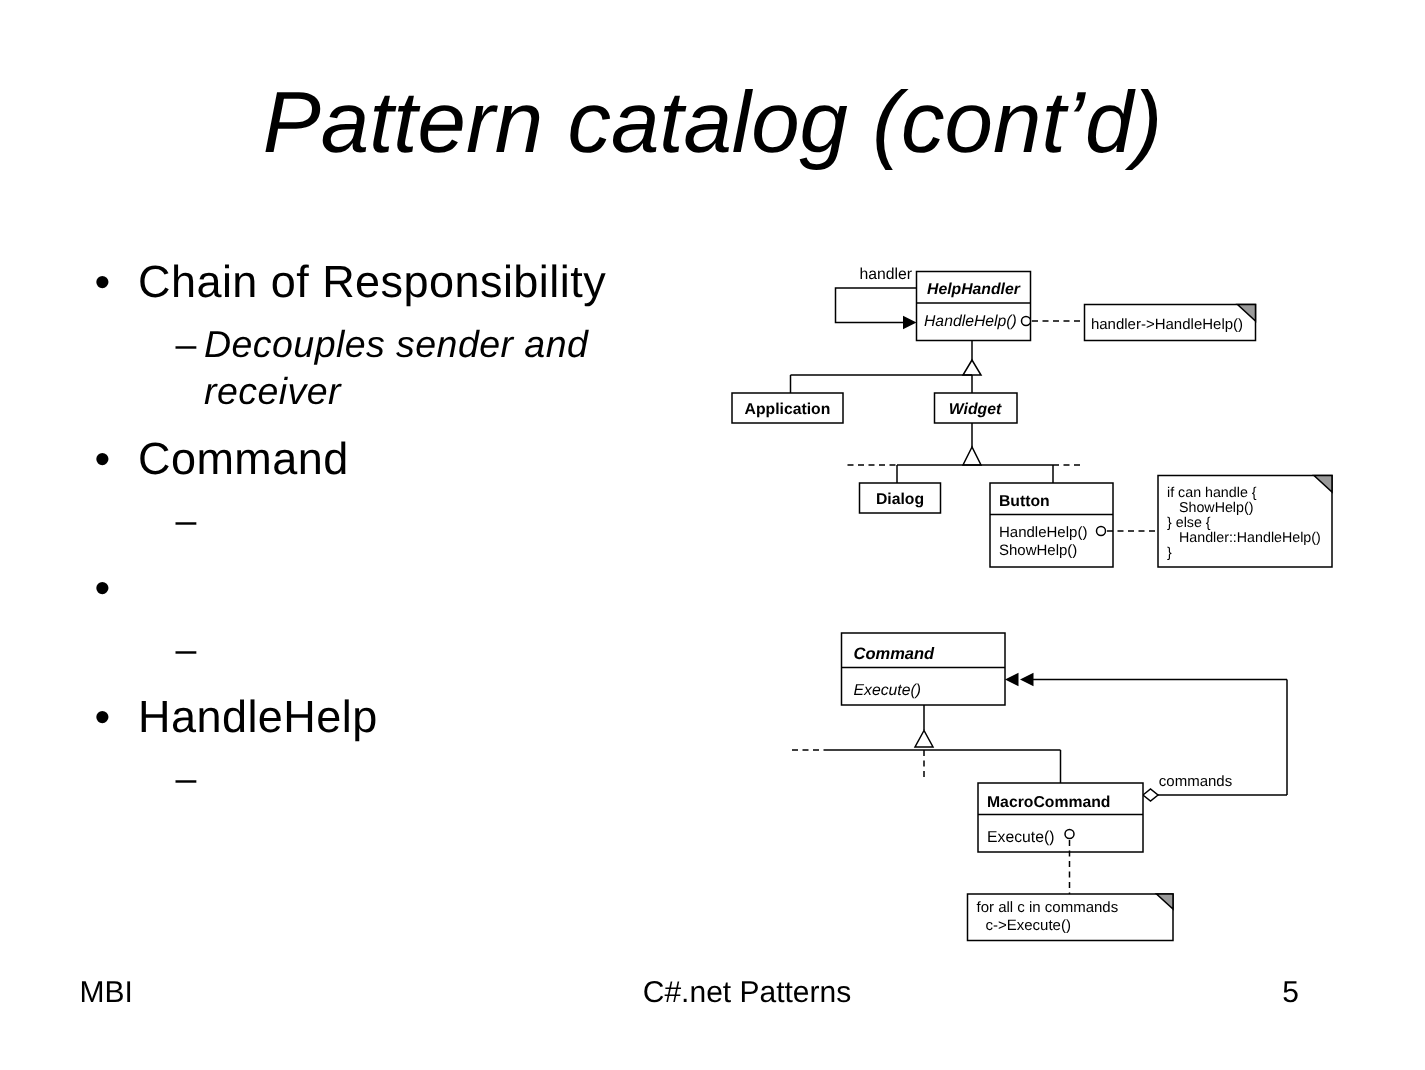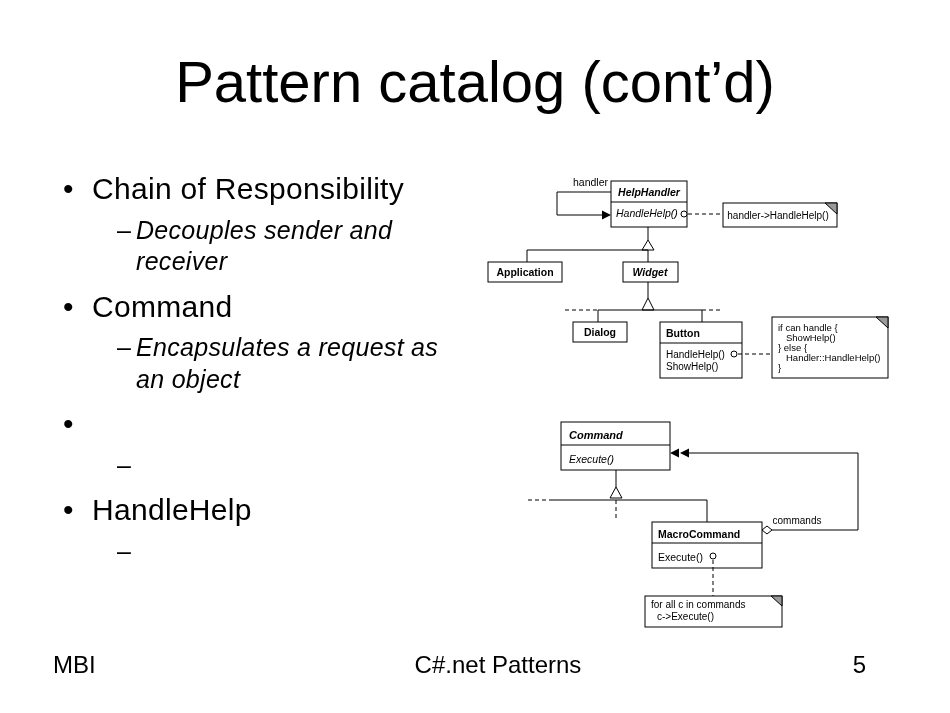--- a/index.html
+++ b/index.html
@@ -12,30 +12,31 @@
     overflow:hidden;
   }
   .slide { position:absolute; inset:0; background:#fff; }
 
   .title {
     position:absolute; left:0; top:50px; width:950px;
     text-align:center;
     font-size:58px; line-height:1.1;
     letter-spacing:0px;
     color:#000;
+    font-style:italic;
   }
 
   .content { position:absolute; left:63px; top:172px; width:420px; }
   .b1 { display:flex; font-size:30px; line-height:1.15; margin:0 0 8px 0; letter-spacing:0.3px; }
   .b1 .marker { width:29px; flex:none; }
   .b2 { display:flex; font-size:25px; line-height:1.26; margin:2px 0 12px 0; letter-spacing:0.3px; }
   .b2 .marker { width:19px; flex:none; margin-left:54px; }
   .b2 .text { width:336px;font-style:italic; }
 
-  .footer { position:absolute; left:0; top:651px; width:924px; height:24px; font-size:24px; }
+  .footer { position:absolute; left:0; top:651px; width:924px; height:24px; font-size:20px; }
   .footer .f-left  { position:absolute; left:53px; }
   .footer .f-center{ position:absolute; left:0; width:950px; text-align:center;margin-left:23px; }
   .footer .f-right { position:absolute; right:58px; }
 
   svg { position:absolute; overflow:visible; }
   svg text { font-family:"Liberation Sans", sans-serif; fill:#000; }
   .ln   { stroke:#000; stroke-width:1; fill:none; }
   .dash { stroke:#000; stroke-width:1; fill:none; stroke-dasharray:4 3; }
   .box  { fill:#fff; stroke:#000; stroke-width:1; }
   .solid{ fill:#000; stroke:none; }
@@ -57,21 +58,20 @@
     <div class="b2">
       <span class="marker">–</span>
       <span class="text">Decouples sender and receiver</span>
     </div>
     <div class="b1">
       <span class="marker">•</span>
       <span class="text">Command</span>
     </div>
     <div class="b2">
       <span class="marker">–</span>
-      <span class="text">Encapsulates a request as an object</span>
     </div>
     <div class="b1">
       <span class="marker">•</span>
     </div>
     <div class="b2">
       <span class="marker">–</span>
     </div>
     <div class="b1">
       <span class="marker">•</span>
       <span class="text">HandleHelp</span>

